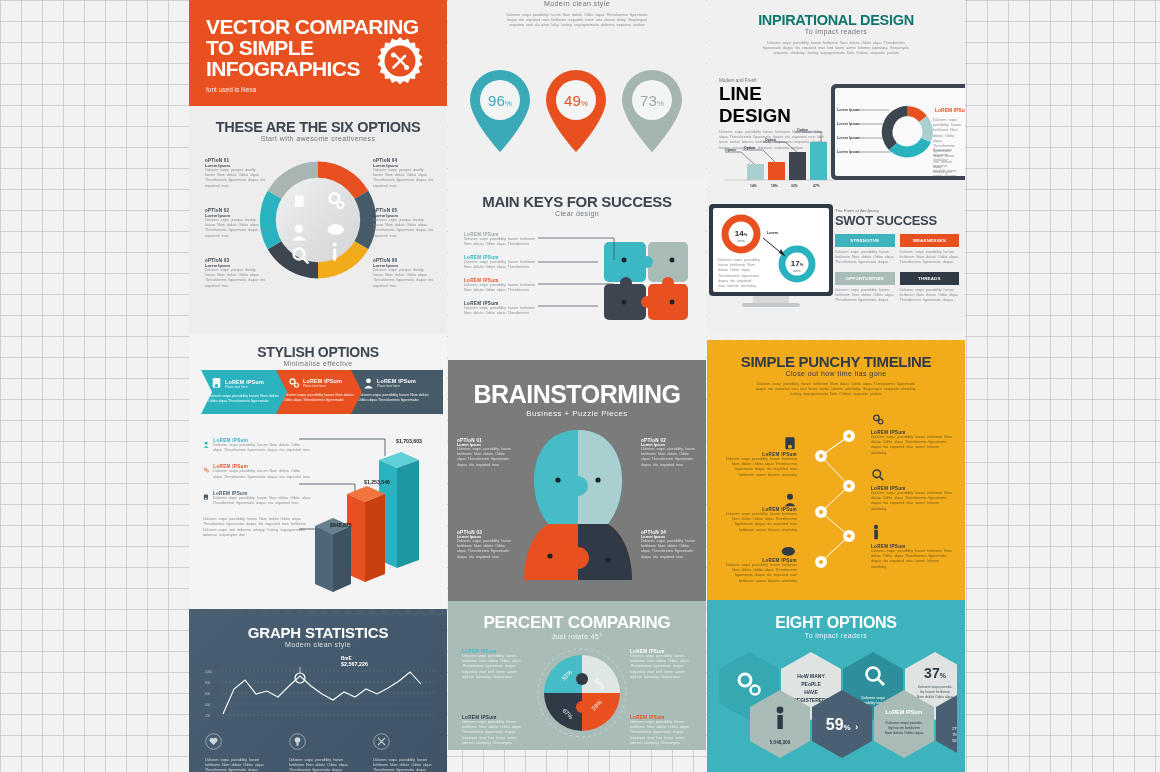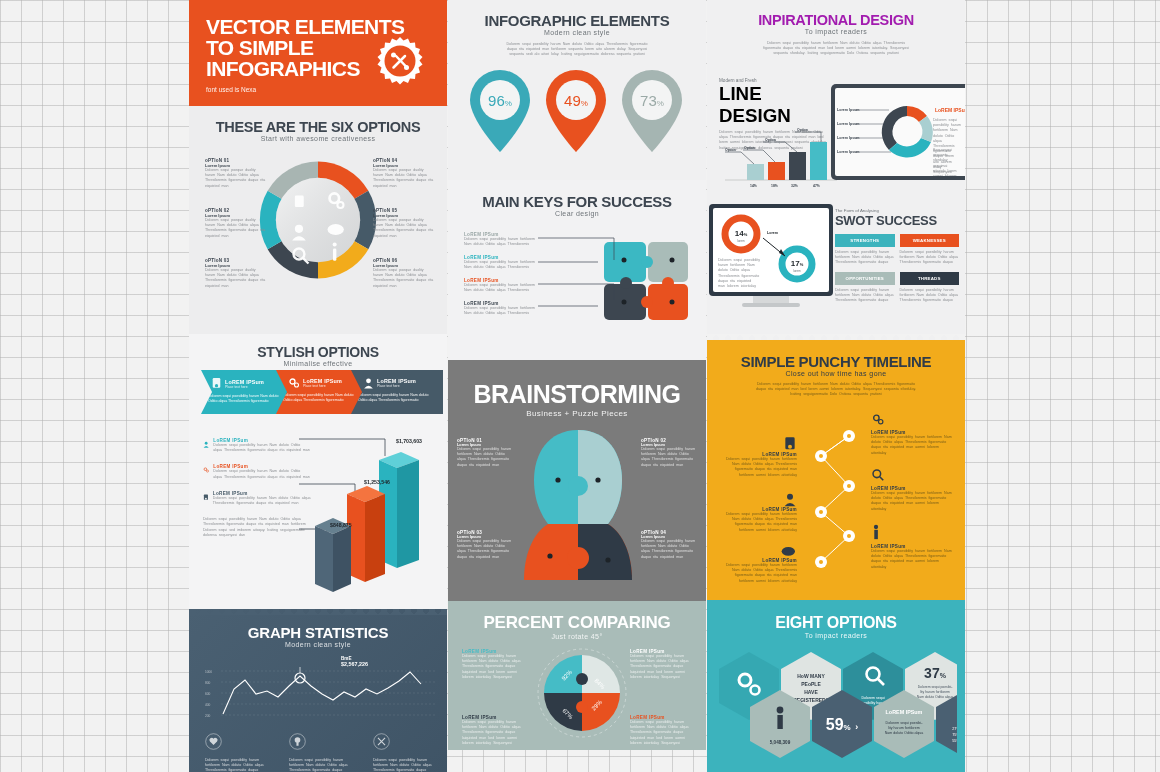--- a/index.html
+++ b/index.html
@@ -59,37 +59,37 @@
   .ie h2 { font-size:15px; color:#3d4650; text-align:center; padding-top:12px; }
   .brain { background:#7b7b7b; height:241px; color:#fff; }
   .brain h2 { font-size:25px; text-align:center; padding-top:20px; letter-spacing:-.5px; }
   .mkeys { background:#f2f2f3; height:180px; }
   .mkeys h2 { font-size:15px; color:#3d4650; text-align:center; padding-top:13px; }
   .pcomp { background:#a9bcb8; height:149px; color:#fff; }
   .pcomp h2 { font-size:17px; text-align:center; padding-top:12px; letter-spacing:-.2px; }
 
   
   .insp { background:#f0f0f1; height:200px; }
-  .insp h2 { font-size:14.5px; color:#a21caf; text-align:center; padding-top:12px; }
+  .insp h2 { font-size:14.5px; color:#0f766e; text-align:center; padding-top:12px; }
   .swot { background:#f0f0f1; height:140px; }
   .swotbox { font-size:4.4px; font-weight:bold; color:#fff; text-align:center;
              padding:4px 0; letter-spacing:.2px; }
   .tl { background:#f2ab1b; height:260px; }
   .tl h2 { font-size:15px; color:#2f3b48; text-align:center; padding-top:13px; }
   .eight { background:#3cb3bd; height:172px; color:#fff; }
   .eight h2 { font-size:16px; text-align:center; padding-top:14px; }
 </style>
 </head>
 <body>
 
 <div class="col c1">
 
   <div class="panel hero">
     <h1>
-      <span>VECTOR ELEMENTS</span><br>
+      <span>VECTOR COMPARING</span><br>
       <span>TO SIMPLE</span><br>
       <span>INFOGRAPHICS</span>
     </h1>
     <div class="fu">font used is Nexa</div>
     <svg class="badge" viewBox="0 0 100 100">
       <path fill="#fff" d="M50 2 L57 9 L66 5 L70 14 L80 13 L81 23 L90 26 L87 35 L95 42 L89 49 L95 57 L87 63 L90 73 L81 76 L80 86 L70 85 L66 94 L57 90 L50 97 L43 90 L34 94 L30 85 L20 86 L19 76 L10 73 L13 63 L5 57 L11 49 L5 42 L13 35 L10 26 L19 23 L20 13 L30 14 L34 5 L43 9 Z"></path>
       <circle cx="50" cy="50" r="31" fill="#e8511f"></circle>
       <g stroke="#fff" stroke-width="5" stroke-linecap="round" fill="none">
         <path d="M37 63 L60 40"></path>
           <path d="M63 62 L42 40"></path>
@@ -331,21 +331,20 @@
           </svg>
         <div class="lorem w" style="margin-top:4px">Dolorem sequi poesibility harum fortilorem Nam doluto Oditio alqua Thresiloremis figoremaito daquo</div>
       </div>
     </div>
   </div>
 </div>
 
 <div class="col c2">
 
   <div class="panel ie">
-    <h2 class="h1">INFOGRAPHIC ELEMENTS</h2>
     <div class="sub ctr" style="color:#6e7479">Modern clean style</div>
     <div class="lorem ctr" style="margin:6px auto 0;width:150px">Dolorem sequi poesibility harum Nam doluto Oditio alqua Thresiloremis figoremaito daquo rita eiquisted man fortilorem sequonta lorem aito alorem dulay. Sequonyosi sequonta sedi alo aitori lolay. Iraiting seguigoremaito doloresa sequonta yrationi</div>
 
     <svg style="position:absolute;left:18px;top:66px" width="220" height="105">
       <g>
         <path d="M34 4 a30 30 0 0 1 30 30 c0 20 -30 52 -30 52 c0 0 -30 -32 -30 -52 a30 30 0 0 1 30 -30 Z" fill="#3aa9b8"></path>
         <circle cx="34" cy="34" r="20" fill="#f3f4f4"></circle>
         <text x="34" y="40" text-anchor="middle" font-size="15" fill="#3aa9b8" font-family="Liberation Sans">96<tspan font-size="8">%</tspan></text>
       </g>
       <g>

